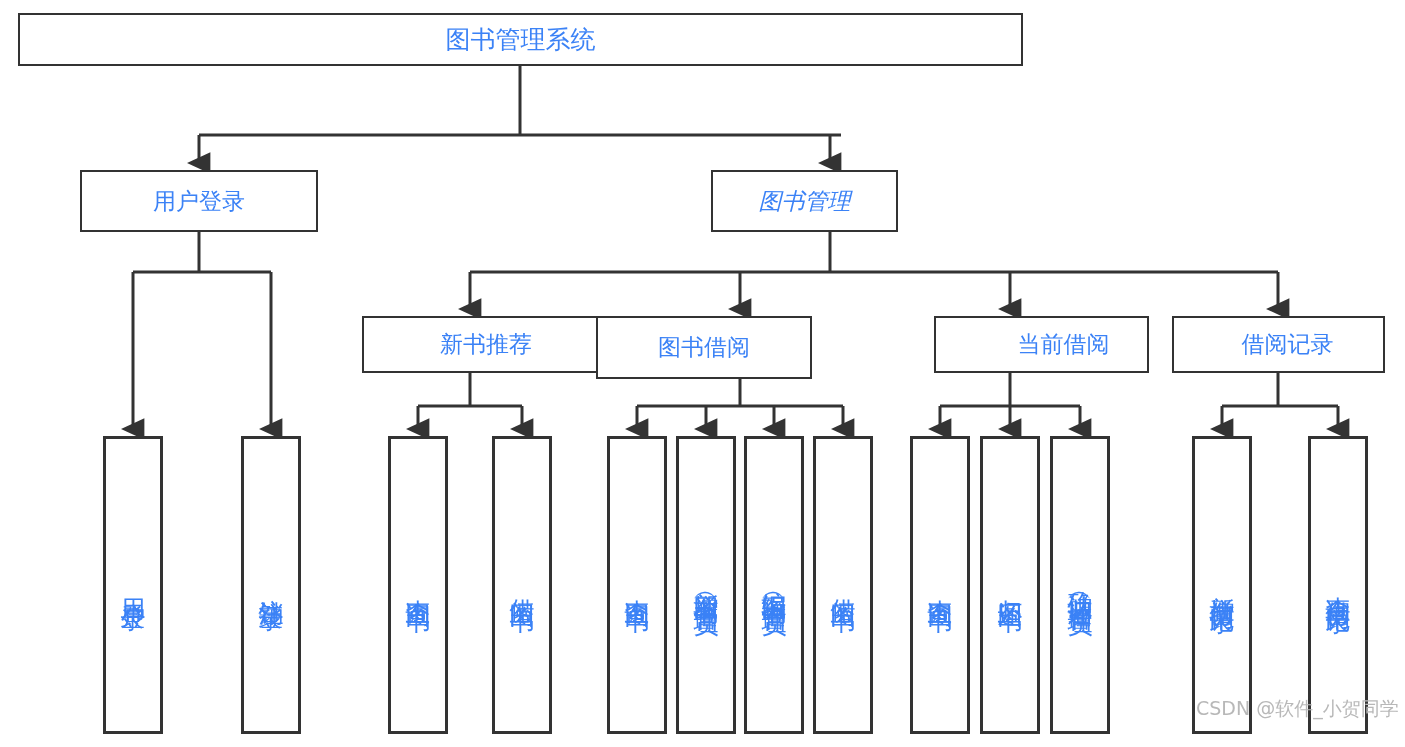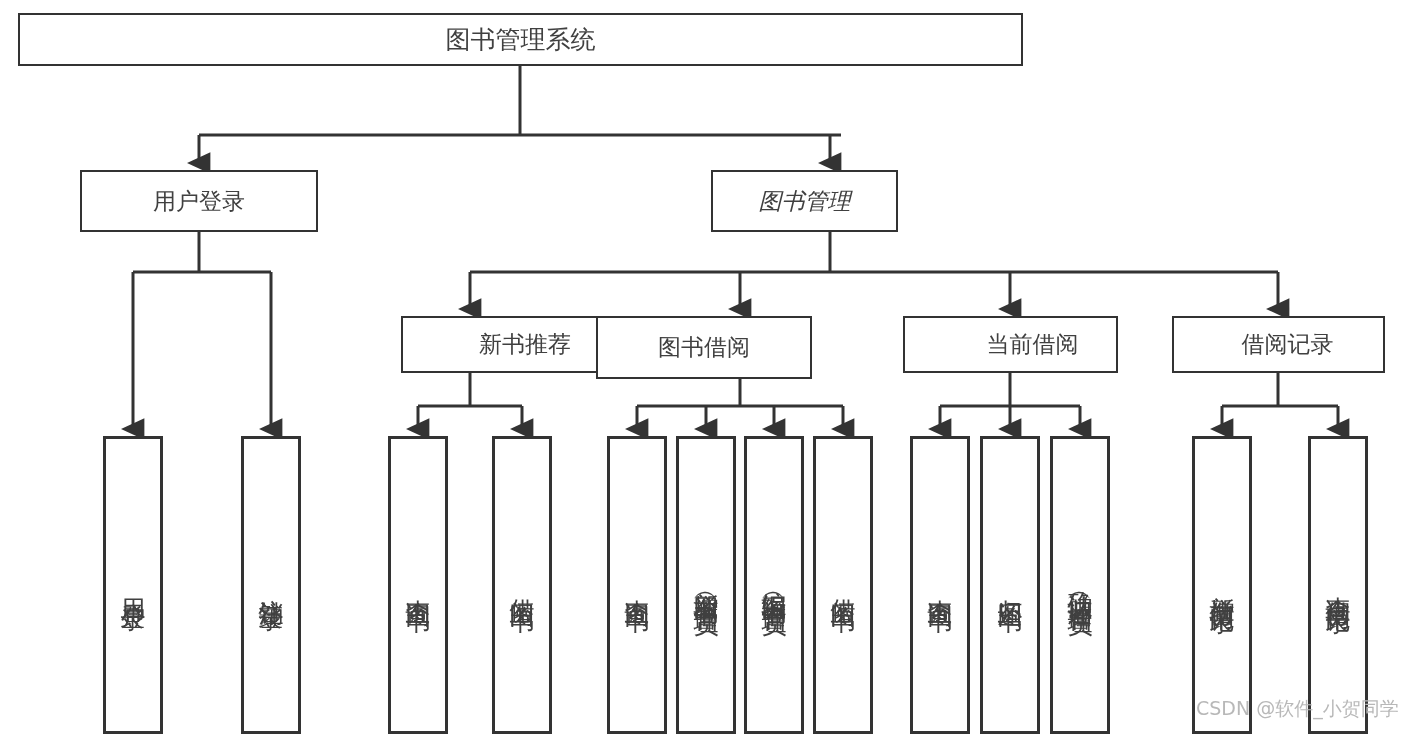--- a/index.html
+++ b/index.html
@@ -29,21 +29,21 @@
     position: absolute;
     box-sizing: border-box;
     background: #ffffff;
     border: 2.5px solid #333333;
     display: flex;
     align-items: center;
     justify-content: center;
     overflow: hidden;
   }
   .node-label {
-    color: #404040;
+    color: #3b82f6;
     font-family: "DejaVu Sans", "Liberation Sans", sans-serif;
     text-align: center;
     line-height: 1.08;
     white-space: nowrap;
   }
   .node-root .node-label { font-size: 25px; }
   .node-l2 .node-label { font-size: 23px; }
   .node-l3 .node-label { font-size: 23px; }
   .node-leaf {
     border-width: 3px;
@@ -126,29 +126,29 @@
   </div>
 
   <div class="node-box node-l2" style="left:80px; top:170px; width:238px; height:62px;">
     <span class="node-label">用户登录</span>
   </div>
 
   <div class="node-box node-l2" style="left:711px; top:170px; width:187px; height:62px;font-style:italic;">
     <span class="node-label">图书管理</span>
   </div>
 
-  <div class="node-box node-l3" style="left:362px; top:316px; width:248px; height:57px;margin-left:39px;">
+  <div class="node-box node-l3" style="left:362px; top:316px; width:248px; height:57px;">
     <span class="node-label">新书推荐</span>
   </div>
 
   <div class="node-box node-l3" style="left:596px; top:316px; width:216px; height:63px;">
     <span class="node-label">图书借阅</span>
   </div>
 
-  <div class="node-box node-l3" style="left:903px; top:316px; width:215px; height:57px;padding-left:44px;">
+  <div class="node-box node-l3" style="left:934px; top:316px; width:215px; height:57px;padding-left:44px;">
     <span class="node-label">当前借阅</span>
   </div>
 
   <div class="node-box node-l3" style="left:1172px; top:316px; width:213px; height:57px;padding-left:18px;">
     <span class="node-label">借阅记录</span>
   </div>
 
   <div class="node-box node-leaf" style="left:103px; top:436px; width:60px; height:298px;">
     <span class="node-label">用户登录</span>
   </div>

